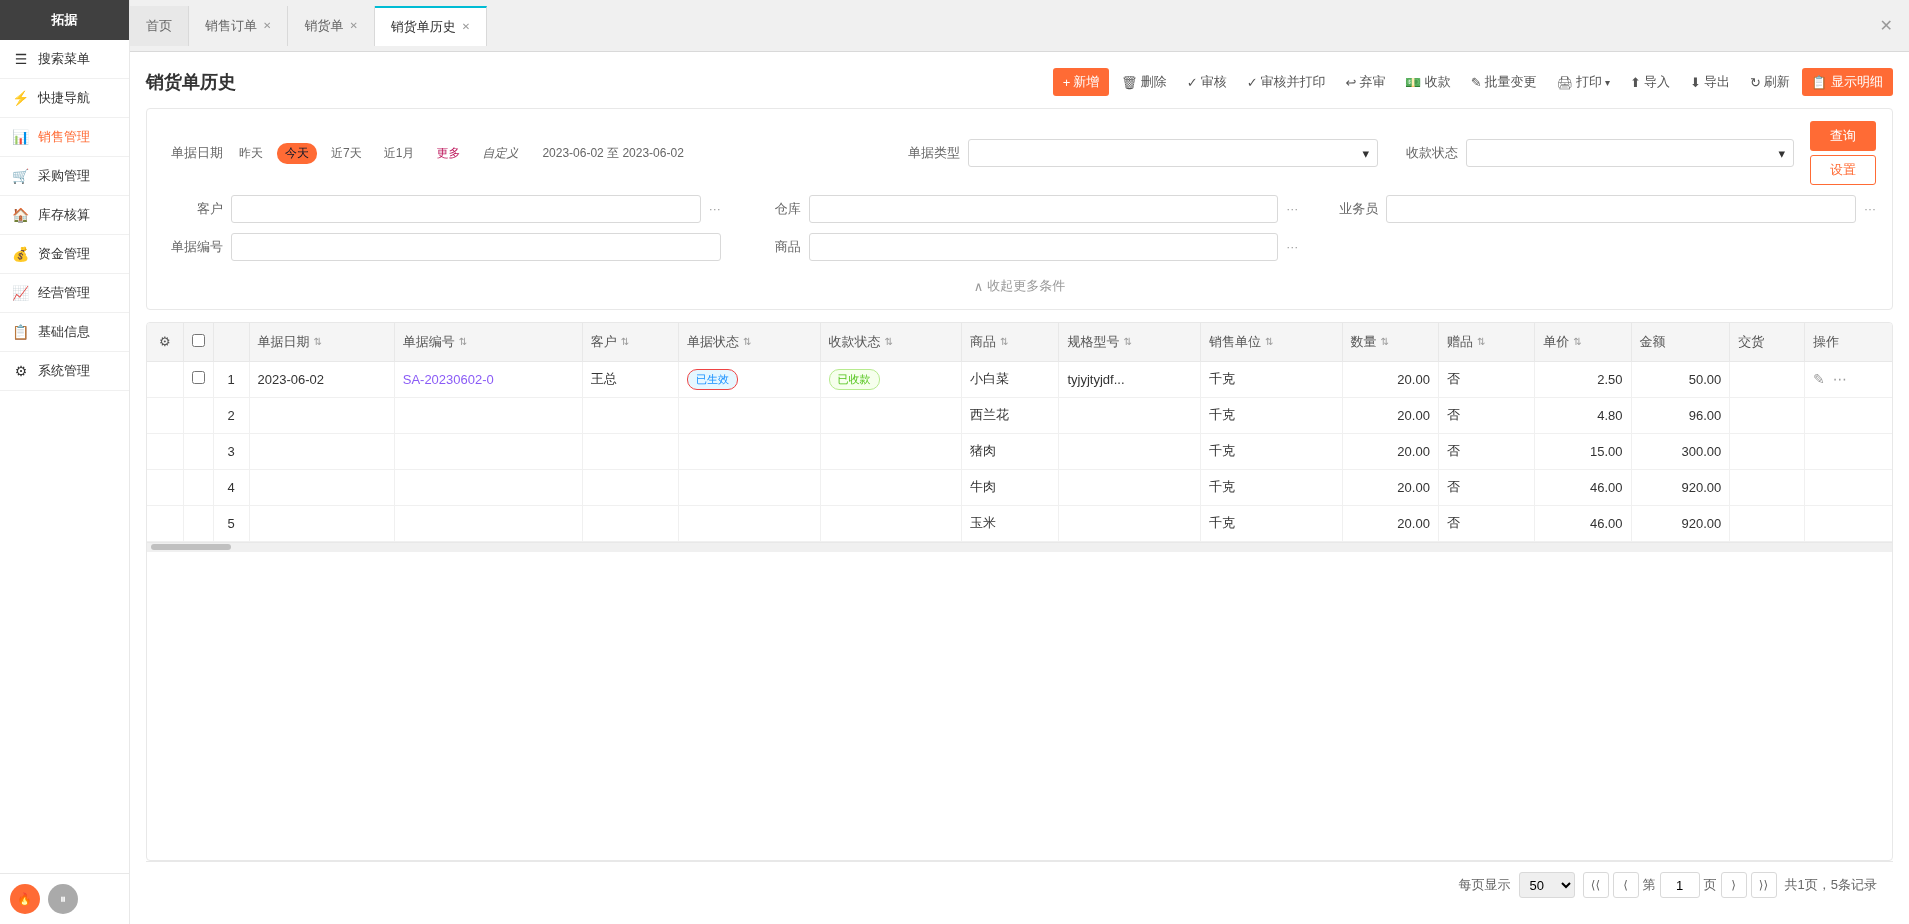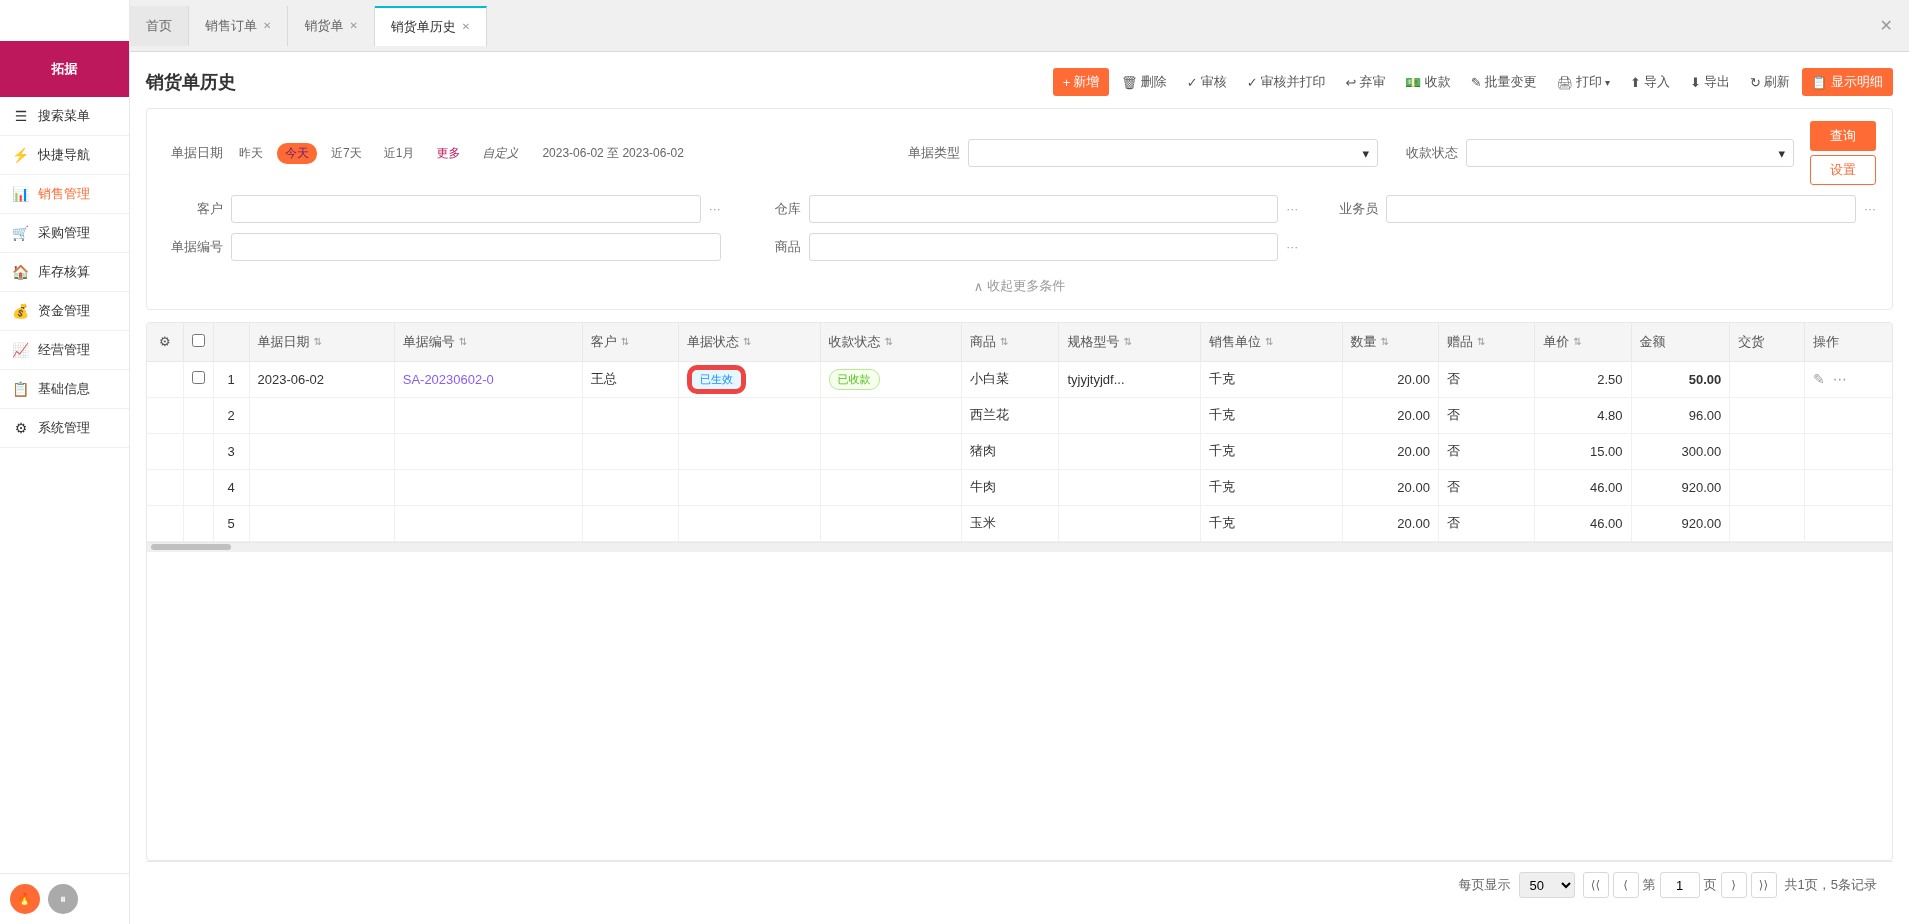--- a/index.html
+++ b/index.html
@@ -8,29 +8,28 @@
     
     .sidebar {
       width: 130px;
       background: #fff;
       border-right: 1px solid #e8e8e8;
       display: flex;
       flex-direction: column;
       flex-shrink: 0;
     }
     .sidebar-logo {
-      height: 56px;
-      background: #be185d;
+      height: 40px;
+      background: #404040;
       display: flex;
       align-items: center;
       justify-content: center;
       color: #fff;
       font-size: 14px;
       font-weight: bold;
-      margin-top: 41px;
     }
     .sidebar-item {
       display: flex;
       align-items: center;
       padding: 10px 12px;
       cursor: pointer;
       color: #333;
       gap: 8px;
       border-bottom: 1px solid #f0f0f0;
     }
@@ -205,21 +204,21 @@
     }
     .date-chip {
       padding: 2px 8px;
       border-radius: 10px;
       cursor: pointer;
       color: #666;
       font-size: 12px;
     }
     .date-chip.active {
       background: #ff6b35;
-      color: #701a75;
+      color: #0f172a;
     }
     .date-range {
       color: #666;
       font-size: 12px;
     }
     .more-link {
       color: #be185d;
       cursor: pointer;
       font-size: 12px;
       font-family: Liberation Mono, monospace;
@@ -305,21 +304,21 @@
     }
     tbody td:last-child { border-right: none; }
     .th-sort { display: flex; align-items: center; gap: 4px; cursor: pointer; }
     .sort-icon { color: #999; font-size: 10px; }
     .status-badge {
       display: inline-block;
       padding: 2px 8px;
       border-radius: 10px;
       font-size: 11px;
     }
-    .status-active { background: #e6f7ff; color: #1890ff; border: 5px solid #ef4444; }
+    .status-active { background: #e6f7ff; color: #1890ff; border: 1px solid #ef4444; }
     .status-paid { background: #f6ffed; color: #52c41a; border: 1px solid #b7eb8f; }
     .link-text { color: #8b5cf6; cursor: pointer; margin-top: 44px; }
     .action-icons { display: flex; gap: 8px; }
     .action-icon { color: #999; cursor: pointer; font-size: 14px; }
     .checkbox-col { width: 30px; text-align: center; }
 
     
     .table-footer {
       background: #fffbf0;
       border-top: 1px solid #e8e8e8;
@@ -691,21 +690,21 @@
     <td><span class="link-text">SA-20230602-0</span></td>
     <td>王总</td>
     <td><span class="status-badge status-active">已生效</span></td>
     <td><span class="status-badge status-paid">已收款</span></td>
     <td>小白菜</td>
     <td>tyjyjtyjdf...</td>
     <td>千克</td>
     <td style="text-align:right;">20.00</td>
     <td>否</td>
     <td style="text-align:right;">2.50</td>
-    <td style="text-align:right;font-weight:bold;">50.00</td>
+    <td style="text-align:right;">50.00</td>
     <td></td>
     <td>
                 <div class="action-icons">
       <span class="action-icon">✎</span>
       <span class="action-icon">⋯</span>
     </div>
               </td>
   </tr>
             <tr>
     <td></td>

